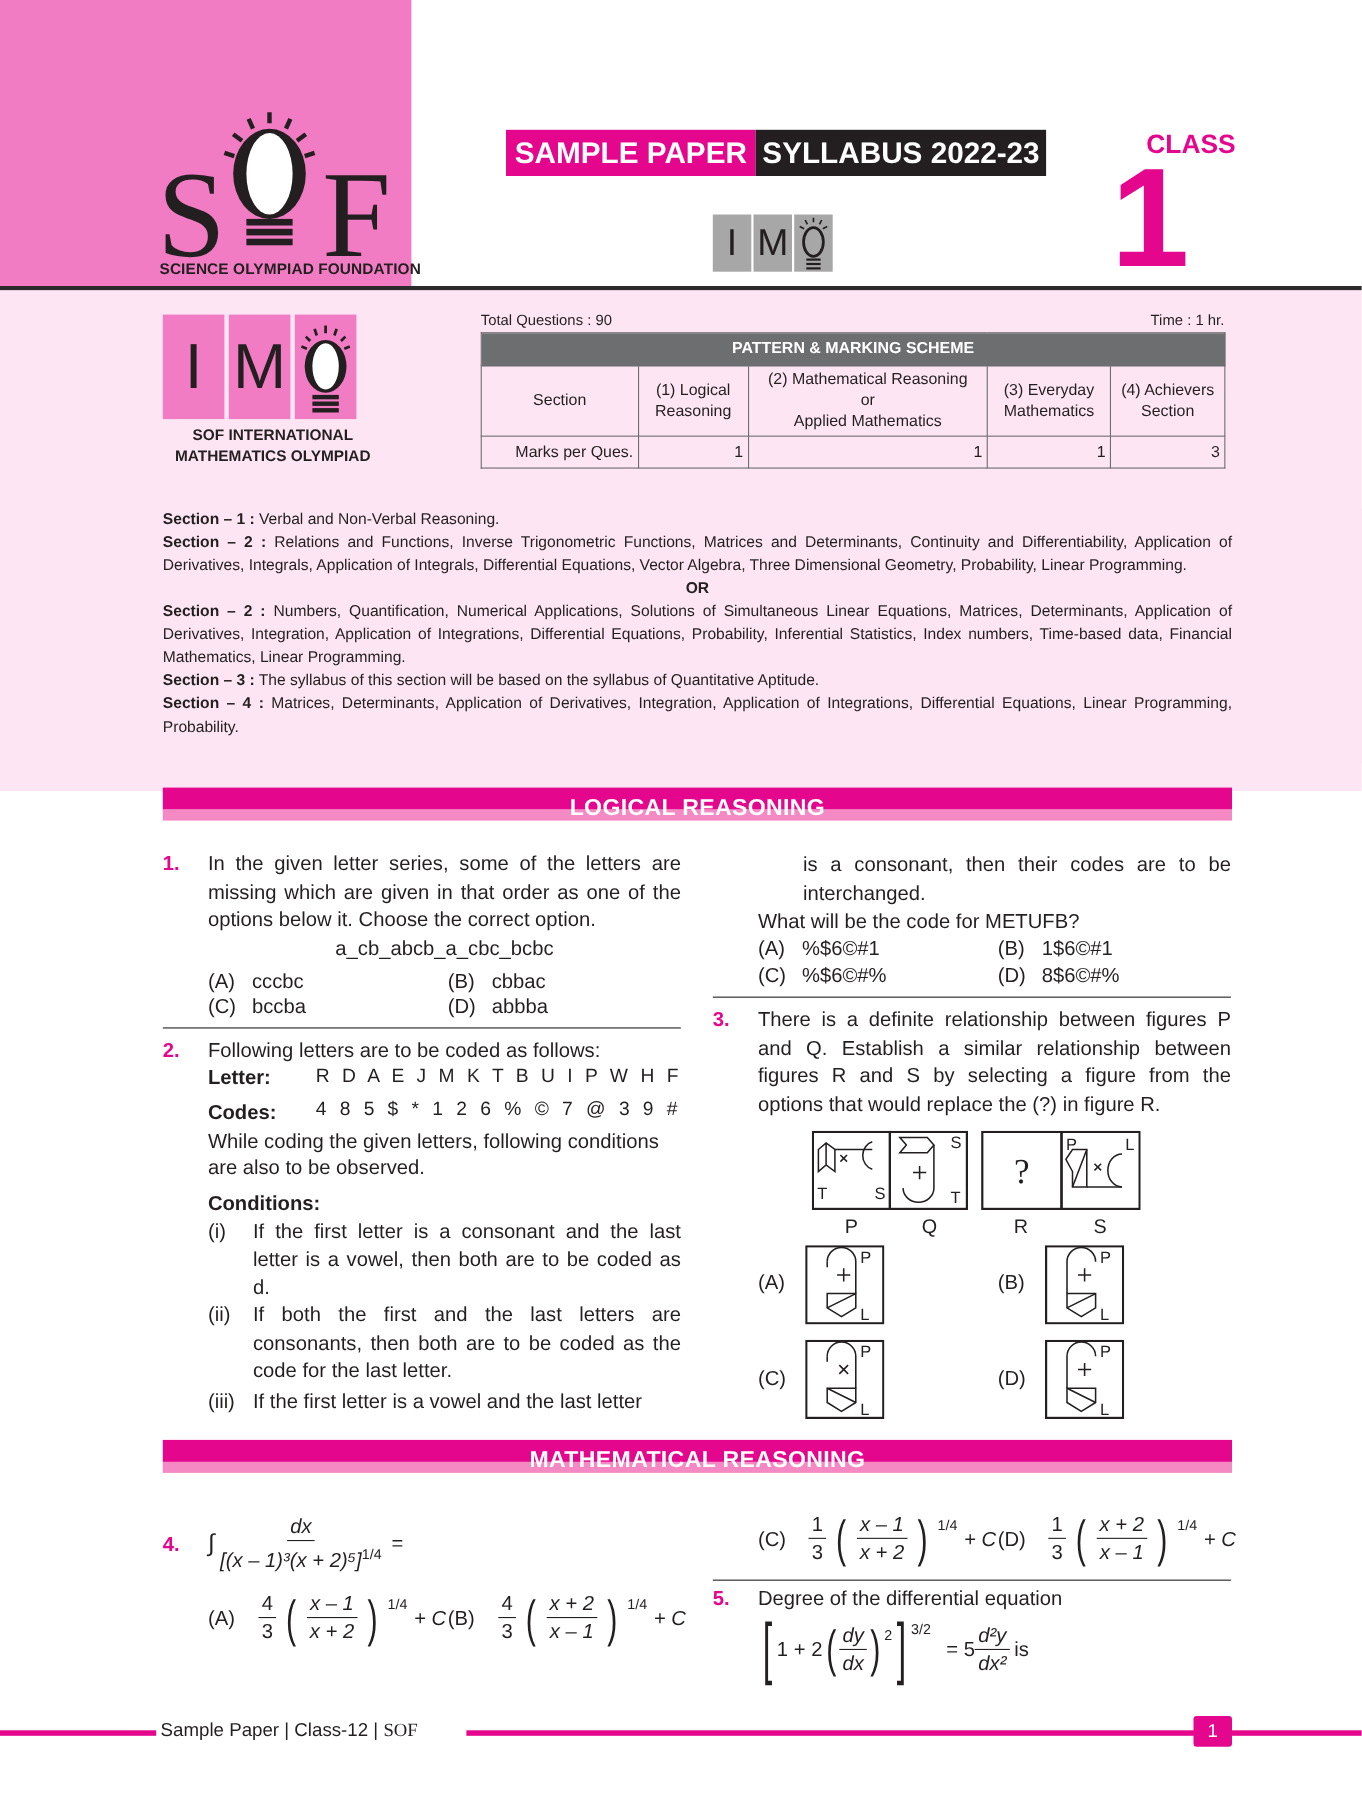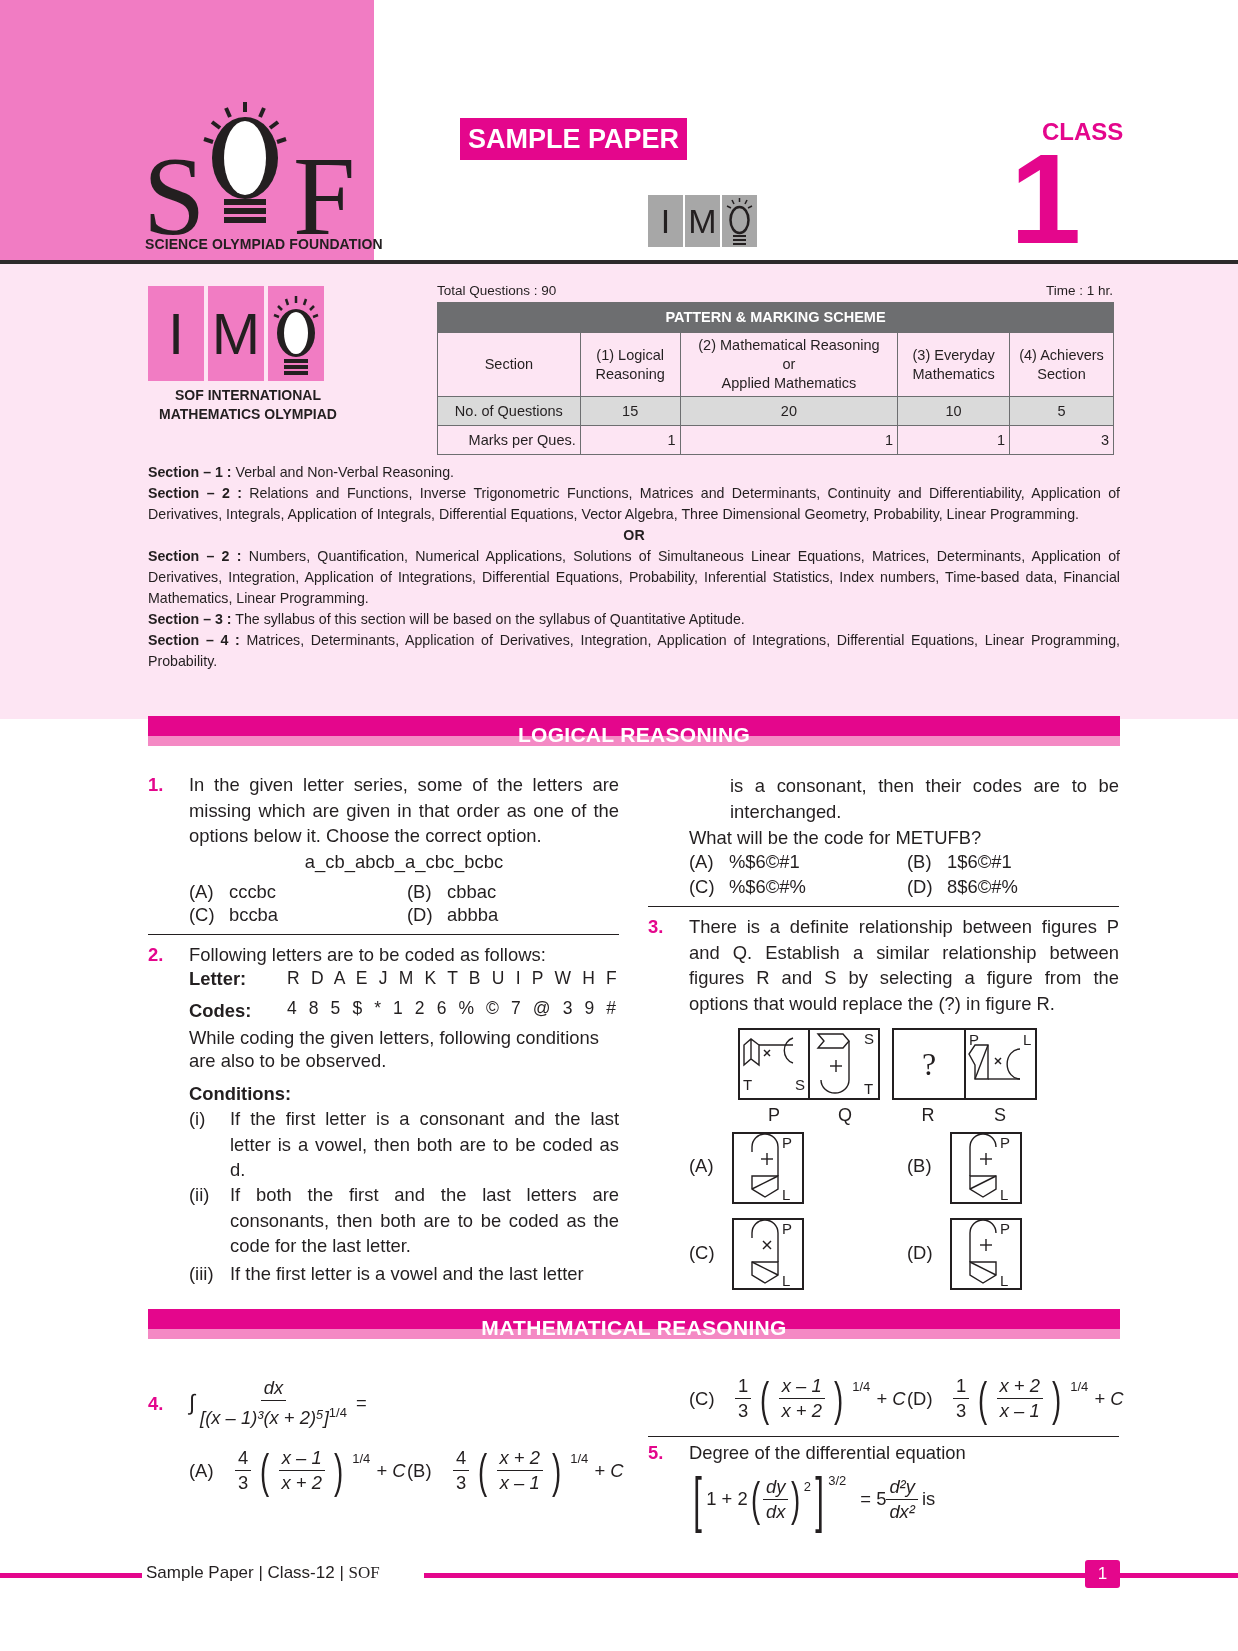--- a/index.html
+++ b/index.html
@@ -94,20 +94,21 @@
     <rect x="24" y="101" width="42" height="6" fill="#231f20"></rect>
     <rect x="24" y="110" width="42" height="6" fill="#231f20"></rect>
     <rect x="24" y="119" width="42" height="6" fill="#231f20"></rect>
   </svg>
   <span class="sof-letter" style="left:150px;top:42px;">F</span>
   <span class="sof-caption">SCIENCE OLYMPIAD FOUNDATION</span>
 </div>
 
 <div class="abs title-bar">
   <span class="title-pink">SAMPLE PAPER</span>
+  <span class="title-black">SYLLABUS 2022-23</span>
 </div>
 
 <div class="abs imo-small">
   <div class="cell">I</div>
   <div class="cell">M</div>
   <div class="cell">
     <svg width="35" height="52" viewBox="0 0 35 52">
       <g stroke="#231f20" stroke-width="1.5">
           <line x1="17.5" y1="3" x2="17.5" y2="7"></line>
           <line x1="10" y1="5" x2="12" y2="9"></line>
@@ -177,27 +178,20 @@
           <div>Applied Mathematics</div>
         </td>
     <td style="width:112px;">
           <div>(3) Everyday</div>
           <div>Mathematics</div>
         </td>
     <td style="width:104px;">
           <div>(4) Achievers</div>
           <div>Section</div>
         </td>
-  </tr>
-  <tr class="row-q">
-    <td>No. of Questions</td>
-    <td>15</td>
-    <td>20</td>
-    <td>10</td>
-    <td>5</td>
   </tr>
   <tr class="row-m">
     <td>Marks per Ques.</td>
     <td>1</td>
     <td>1</td>
     <td>1</td>
     <td>3</td>
   </tr>
 </tbody>
   </table>

